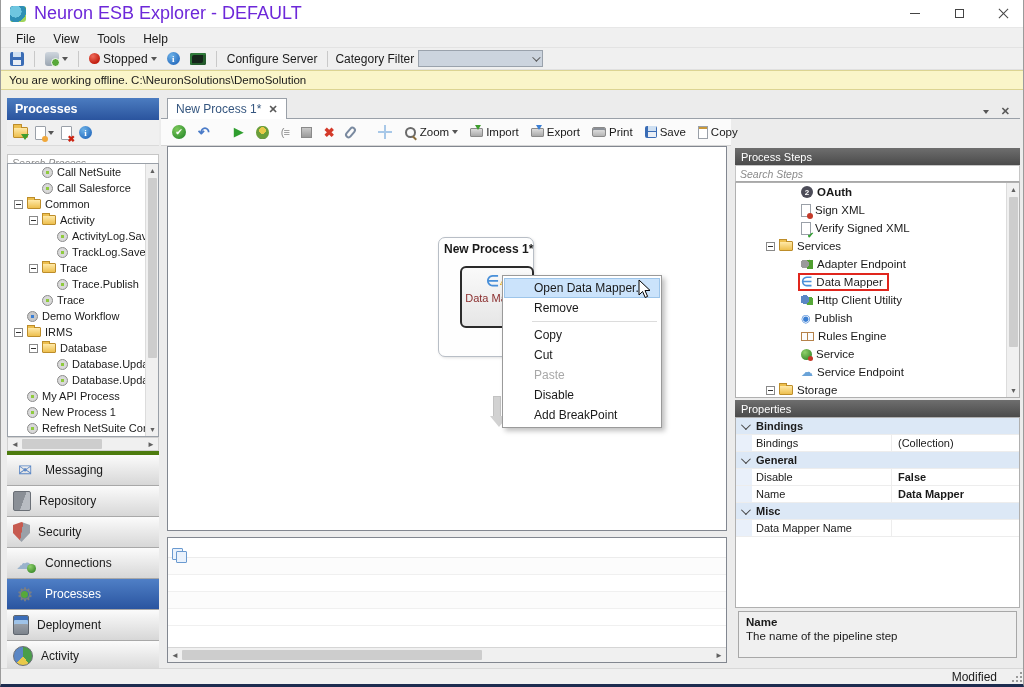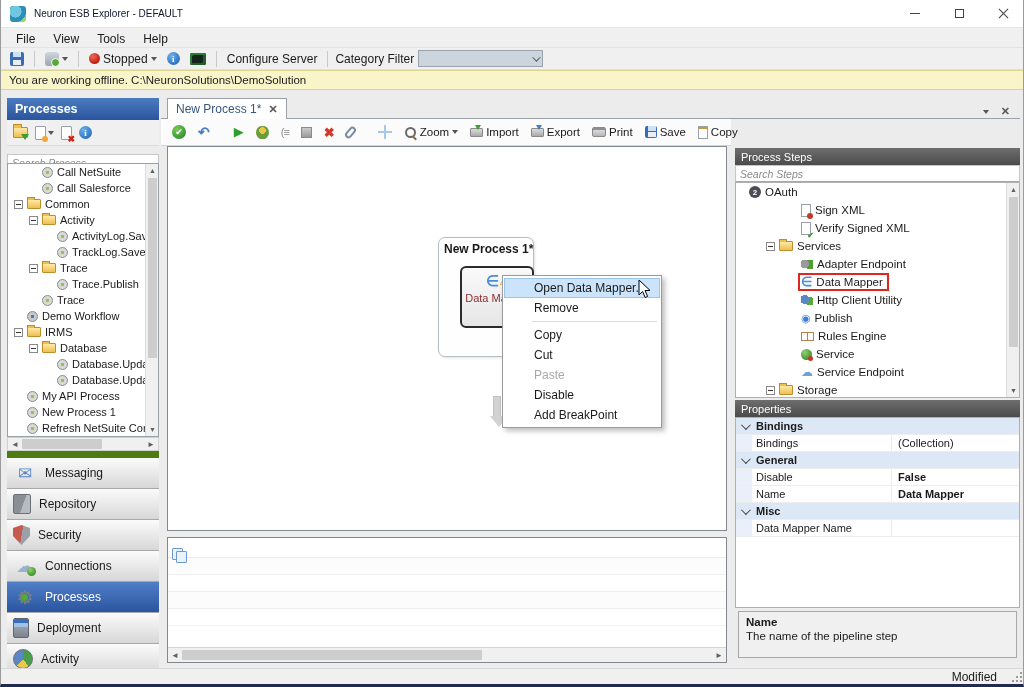--- a/index.html
+++ b/index.html
@@ -6,21 +6,21 @@
   html,body { width:1024px; height:687px; }
   body { font-family:"Liberation Sans", sans-serif; font-size:12px; color:#1a1a1a; background:#ececec; }
   #app { position:relative; width:1024px; height:687px; overflow:hidden; background:#ececec;
          border-left:1px solid #9b9b9b; border-right:1px solid #9b9b9b; border-bottom:3px solid #1d2c4f; }
 
   
   .titlebar { position:absolute; left:0; top:0; width:1024px; height:28px; background:#fff; border-bottom:1px solid #e7e7e7; display:flex; align-items:center; }
   .app-icon { width:16px; height:16px; margin:0 8px 0 9px; border-radius:3px;
               background: radial-gradient(circle at 35% 35%, #6ec6e0 0 40%, #2e8fb5 41% 70%, transparent 71%),
                           radial-gradient(circle at 70% 72%, #9fd35a 0 45%, #4f9e2f 46% 80%, transparent 81%); }
-  .title-text { font-size:10px; color:#0f172a; }
+  .title-text { font-size:18px; color:#6d28d9; }
   .win-btns { margin-left:auto; display:flex; height:28px; }
   .win-btn { width:44px; height:28px; display:flex; align-items:center; justify-content:center; }
   .glyph-min { width:10px; height:0; border-top:1px solid #444; }
   .glyph-max { width:9px; height:9px; border:1px solid #444; }
   .glyph-close { position:relative; width:11px; height:11px; }
   .glyph-close:before,.glyph-close:after { content:""; position:absolute; left:5px; top:-1px; width:1px; height:13px; background:#444; }
   .glyph-close:before { transform:rotate(45deg); } .glyph-close:after { transform:rotate(-45deg); }
 
   
   .menubar { position:absolute; left:0; top:28px; width:1024px; height:19px; background:#f0f0f0; display:flex; align-items:flex-end; padding-left:6px; }
@@ -90,21 +90,21 @@
   .service-endpoint-icon:before { content:"☁"; }
   
   .vscroll { position:absolute; right:0; top:0; width:13px; bottom:0; background:#f0f0f0; border-left:1px solid #dcdcdc; }
   .sb-arrow { position:absolute; left:0; width:13px; height:13px; color:#606060; font-size:7px; display:flex; align-items:center; justify-content:center; }
   .sb-thumb-v { position:absolute; left:2px; width:9px; background:#cdcdcd; border-radius:1px; }
   .lp-hscroll { position:absolute; left:6px; top:437px; width:152px; height:14px; background:#f0f0f0; border:1px solid #d0d0d0; display:flex; align-items:center; }
   .hs-arrow { width:14px; text-align:center; color:#606060; font-size:8px; }
   .hs-thumb { height:10px; background:#cdcdcd; border-radius:1px; }
 
   
-  .lp-nav { position:absolute; left:6px; top:451px; width:152px; height:155px; border-top:7px solid #4d7c0f; }
+  .lp-nav { position:absolute; left:6px; top:451px; width:152px; height:155px; border-top:4px solid #4d7c0f; }
   .nav-item { height:31px; display:flex; align-items:center; gap:8px; padding-left:6px; background:linear-gradient(#fbfbfb,#d7d7d7); border-bottom:1px solid #a8a8a8; font-size:12px; }
   .nav-item.selected { background:linear-gradient(#4f7fc6,#2a55a0); color:#fff; }
   .nicon { width:24px; height:24px; display:flex; align-items:center; justify-content:center; }
   .messaging-icon:before { content:"✉"; font-size:17px; color:#5b87c5; }
   .repository-icon { background:linear-gradient(110deg,#8a8f96 0 55%, #b8bcc2 56%); border-radius:2px; width:18px !important; height:20px !important; border:1px solid #6a6f76; }
   .connections-icon { position:relative; }
   .connections-icon:before { content:"☁"; font-size:18px; color:#9ab3cc; }
   .connections-icon:after { content:""; position:absolute; right:1px; bottom:2px; width:9px; height:9px; border-radius:50%; background:radial-gradient(circle at 35% 30%, #8fd06a, #3f8f2f 75%); }
   .security-icon { width:17px !important; height:20px !important; clip-path:polygon(50% 0,100% 15%,100% 55%,50% 100%,0 55%,0 15%); background:linear-gradient(100deg, #c65a4f 0 50%, #9aa0a8 51%); }
   .processes-icon { position:relative; }
@@ -589,21 +589,21 @@
     </div>
   </div>
 
   <div class="rp-header rp-steps-header">Process Steps</div>
   <div class="rp-search">
     <input class="search-input" placeholder="Search Steps" style="">
   </div>
   <div class="rp-tree">
     <div class="tree-inner">
 
-    <div class="titem" style="">
+    <div class="titem" style="padding-left: 52px; font-weight: bold;">
           <span class="expand-box"></span>
           <span class="inner">
             <span class="ticon oauth-icon"></span>
             <span class="tlabel">OAuth</span>
           </span>
         </div>
         <div class="titem" style="padding-left: 52px;">
           <span class="expand-box"></span>
           <span class="inner">
             <span class="ticon sign-xml-icon"></span>

